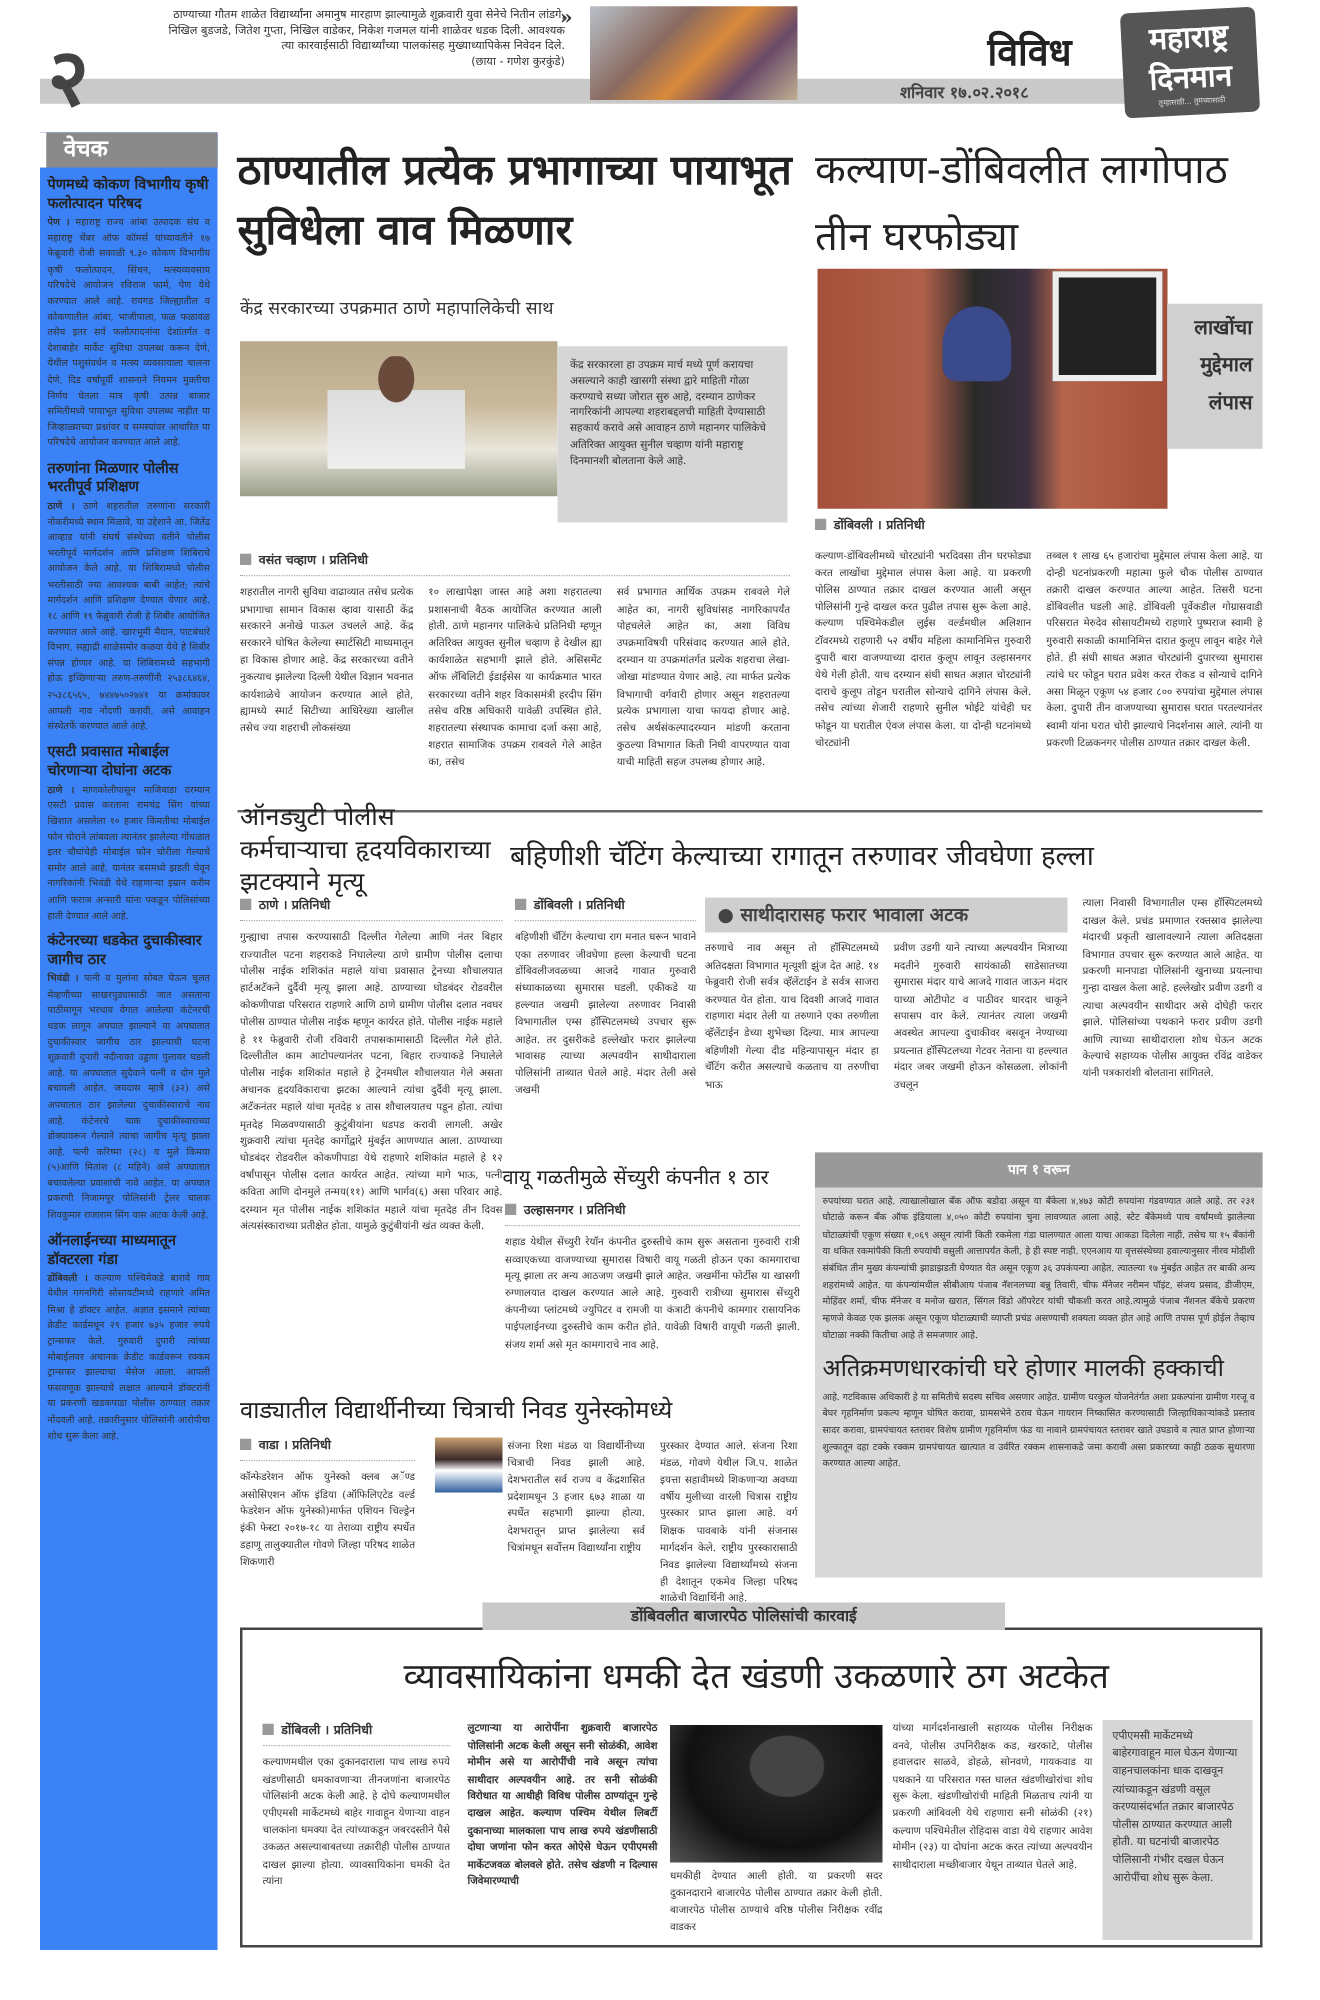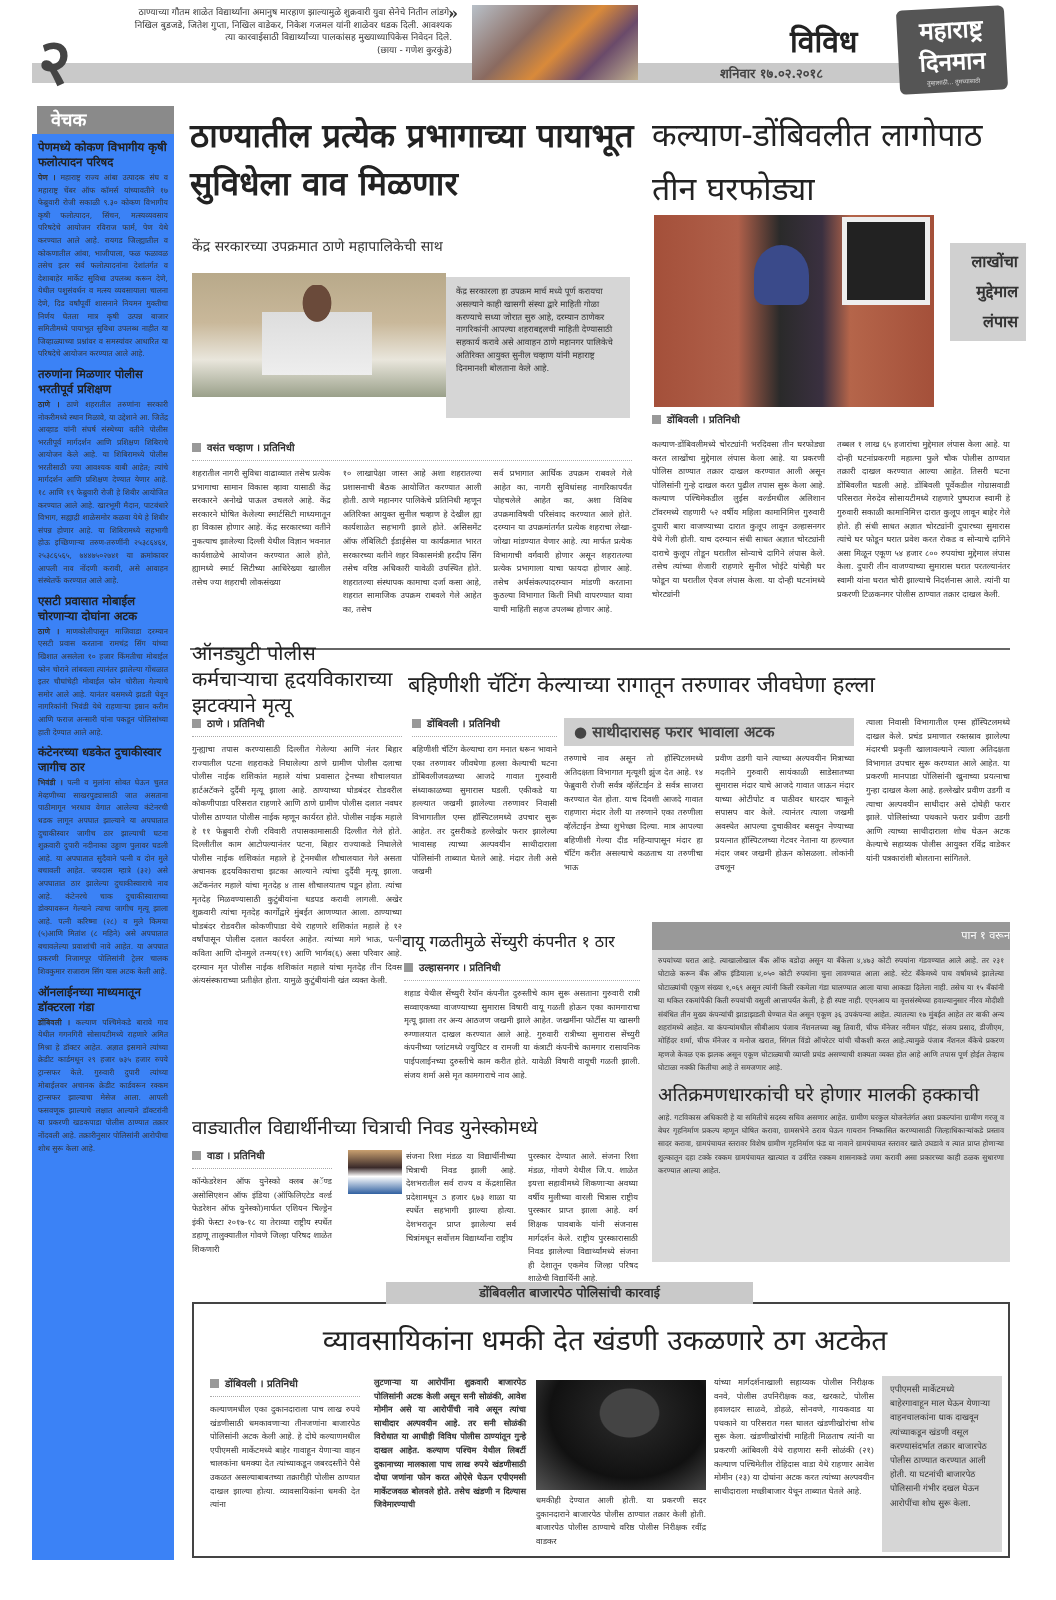--- a/index.html
+++ b/index.html
@@ -37,51 +37,51 @@
   .h-main-sub { left: 192px; top: 236px; font-size: 14px; color: #333; font-family: "DejaVu Sans", sans-serif; }
   .photo-officer { left: 192px; top: 273px; width: 254px; height: 124px; background: linear-gradient(180deg,#b8a98a 0%,#c9b89a 40%,#e9e6dc 70%,#9aa08a 100%); }
   .photo-officer .figure { position:absolute; left: 70px; top: 12px; width: 110px; height: 90px; background: radial-gradient(ellipse at 50% 20%, #6a4a3a 0 18%, transparent 19%), linear-gradient(180deg, transparent 30%, #ddd 30%, #eee 100%); }
   .quote-box { left: 446px; top: 277px; width: 184px; height: 141px; background: #d6d6d6; padding: 8px 8px 8px 10px; font-size: 8.4px; line-height: 12.8px; color: #333; font-family: "DejaVu Sans", sans-serif; }
 
   .article1 { left: 192px; top: 440px; width: 440px; }
   .h-right { left: 652px; top: 108px; width: 350px; font-size: 32px; line-height: 54px; color: #222; font-family: "DejaVu Sans", sans-serif; }
   .photo-burglar { left: 654px; top: 215px; width: 280px; height: 192px; background: linear-gradient(90deg,#a4503a 0%,#b0604a 30%,#2a2a2a 45%,#3a3040 60%,#b5654a 70%,#a4503a 100%); }
   .photo-burglar .hood { position:absolute; left: 100px; top: 30px; width: 55px; height: 60px; background:#3a4a8a; border-radius: 50% 50% 20% 20%; }
   .photo-burglar .window { position:absolute; left: 188px; top: 2px; width: 88px; height: 88px; background:#222; border: 5px solid #eee; }
-  .side-callout { left: 934px; top: 243px; width: 76px; height: 98px; background: #d0d0d0; font-size: 16px; line-height: 30px; text-align: right; padding-right: 8px; padding-top: 4px; font-weight: bold; color: #333; font-family: "DejaVu Sans", sans-serif; margin-left: 16px; }
+  .side-callout { left: 934px; top: 243px; width: 76px; height: 116px; background: #d0d0d0; font-size: 16px; line-height: 30px; text-align: right; padding-right: 8px; padding-top: 4px; font-weight: bold; color: #333; font-family: "DejaVu Sans", sans-serif; }
   .article2 { left: 652px; top: 412px; width: 358px; }
 
   .rule { left: 190px; top: 648px; width: 820px; height: 2px; background: #666; }
 
   
   .h-police { left: 192px; top: 640px; width: 210px; font-size: 20px; line-height: 26px; color: #222; font-family: "DejaVu Sans", sans-serif; }
   .article3 { left: 192px; top: 716px; width: 210px; }
   .h-chatting { left: 408px; top: 668px; width: 600px; font-size: 22px; color: #222; font-family: "DejaVu Sans", sans-serif; }
   .article4 { left: 412px; top: 716px; width: 145px; }
   .sub-box { left: 564px; top: 718px; width: 290px; height: 28px; background: #cfcfcf; font-size: 15px; font-weight: bold; color: #444; line-height: 28px; padding-left: 10px; font-family: "DejaVu Sans", sans-serif; }
   .article4b { left: 564px; top: 752px; width: 290px; }
   .article4c { left: 866px; top: 716px; width: 144px; }
 
   .h-gas { left: 402px; top: 930px; width: 240px; font-size: 16px; color: #222; font-family: "DejaVu Sans", sans-serif; }
   .article5 { left: 404px; top: 960px; width: 236px; }
 
   .box-page1 { left: 652px; top: 922px; width: 358px; height: 340px; background: #d9d9d9; }
-  .box-page1 .band { height: 28px; background: #999; color: #fff; text-align: right; font-size: 11px; font-weight: normal; line-height: 28px; font-family: "DejaVu Sans", sans-serif; }
+  .box-page1 .band { height: 28px; background: #999; color: #fff; text-align: center; font-size: 11px; font-weight: bold; line-height: 28px; font-family: "DejaVu Sans", sans-serif; }
   .box-page1 .h { font-size: 22px; padding: 4px 6px 0; color: #222; font-family: "DejaVu Sans", sans-serif; white-space: nowrap; }
   .box-page1 .txt { font-size: 7.4px; line-height: 13.4px; padding: 4px 6px; color: #333; text-align: justify; }
   .box-page1 .h2 { font-size: 19px; padding: 2px 6px 0; color: #222; font-family: "DejaVu Sans", sans-serif; white-space: nowrap; }
 
   .h-unesco { left: 192px; top: 1114px; width: 440px; font-size: 19px; color: #222; font-family: "DejaVu Sans", sans-serif; }
   .article6 { left: 192px; top: 1148px; width: 140px; }
   .girl-photo { left: 348px; top: 1150px; width: 54px; height: 44px; background: linear-gradient(180deg,#c9a070 0%,#3a2a2a 40%,#ffffff 60%,#3060a0 100%); }
   .article6b { left: 406px; top: 1150px; width: 232px; }
 
   
   .bottom-box { left: 192px; top: 1302px; width: 818px; height: 256px; border: 2px solid #444; }
-  .kicker { left: 386px; top: 1282px; width: 367px; height: 22px; background: #c9c9c9; text-align: center; font-size: 12.5px; font-weight: bold; line-height: 22px; color: #333; font-family: "DejaVu Sans", sans-serif; }
+  .kicker { left: 386px; top: 1282px; width: 418px; height: 22px; background: #c9c9c9; text-align: center; font-size: 12.5px; font-weight: bold; line-height: 22px; color: #333; font-family: "DejaVu Sans", sans-serif; }
   .h-extortion { left: 210px; top: 1320px; width: 790px; font-size: 28px; text-align: center; color: #222; font-family: "DejaVu Sans", sans-serif; }
   .article7 { left: 210px; top: 1376px; width: 150px; }
   .article7b { left: 374px; top: 1376px; width: 152px; font-weight: bold; }
   .photo-mask { left: 536px; top: 1380px; width: 170px; height: 110px; background: radial-gradient(ellipse at 55% 30%, #444 0 22%, #222 23%, #111 60%, #555 100%); }
   .article7c { left: 536px; top: 1494px; width: 170px; }
   .article7d { left: 714px; top: 1376px; width: 160px; }
   .side-quote { left: 882px; top: 1376px; width: 120px; height: 176px; background: #d6d6d6; padding: 6px 8px; font-size: 8.6px; line-height: 14.2px; color: #333; font-family: "DejaVu Sans", sans-serif; }
 </style>
 </head>
 <body>

